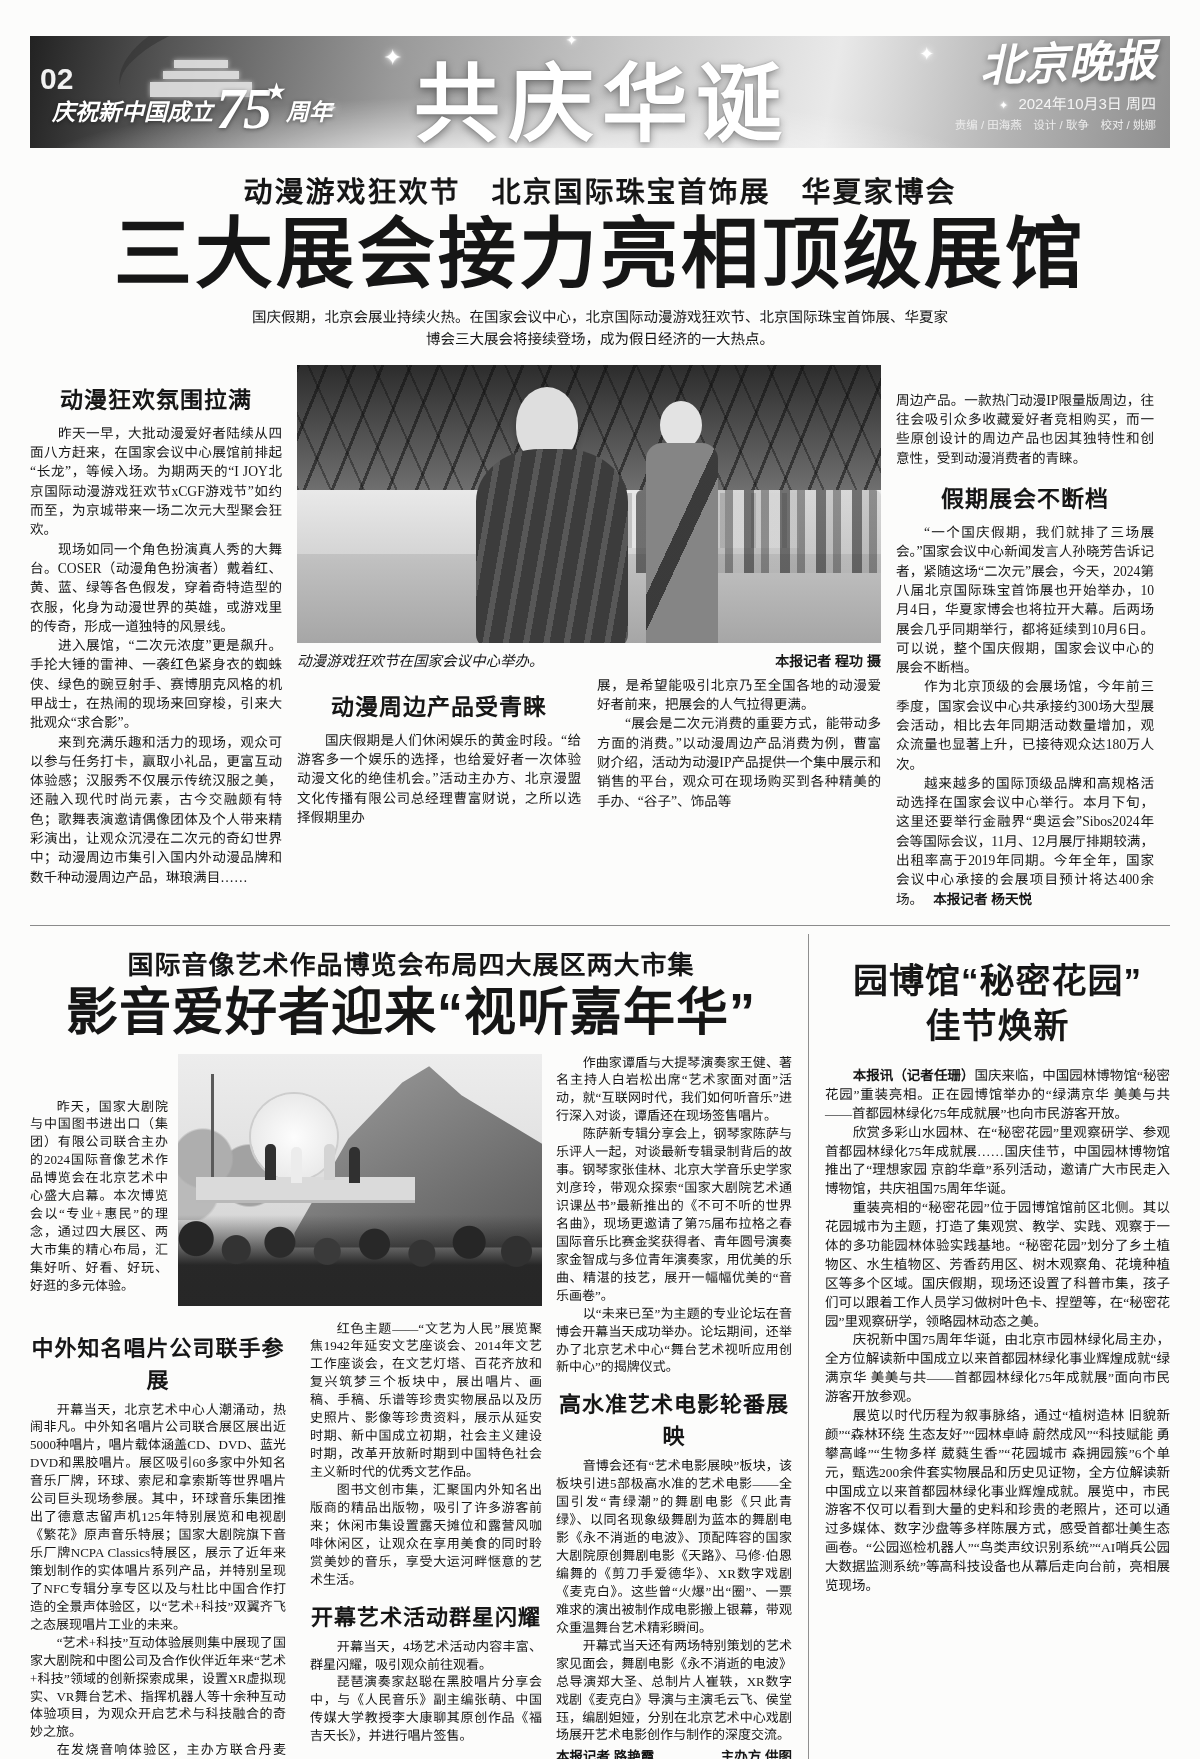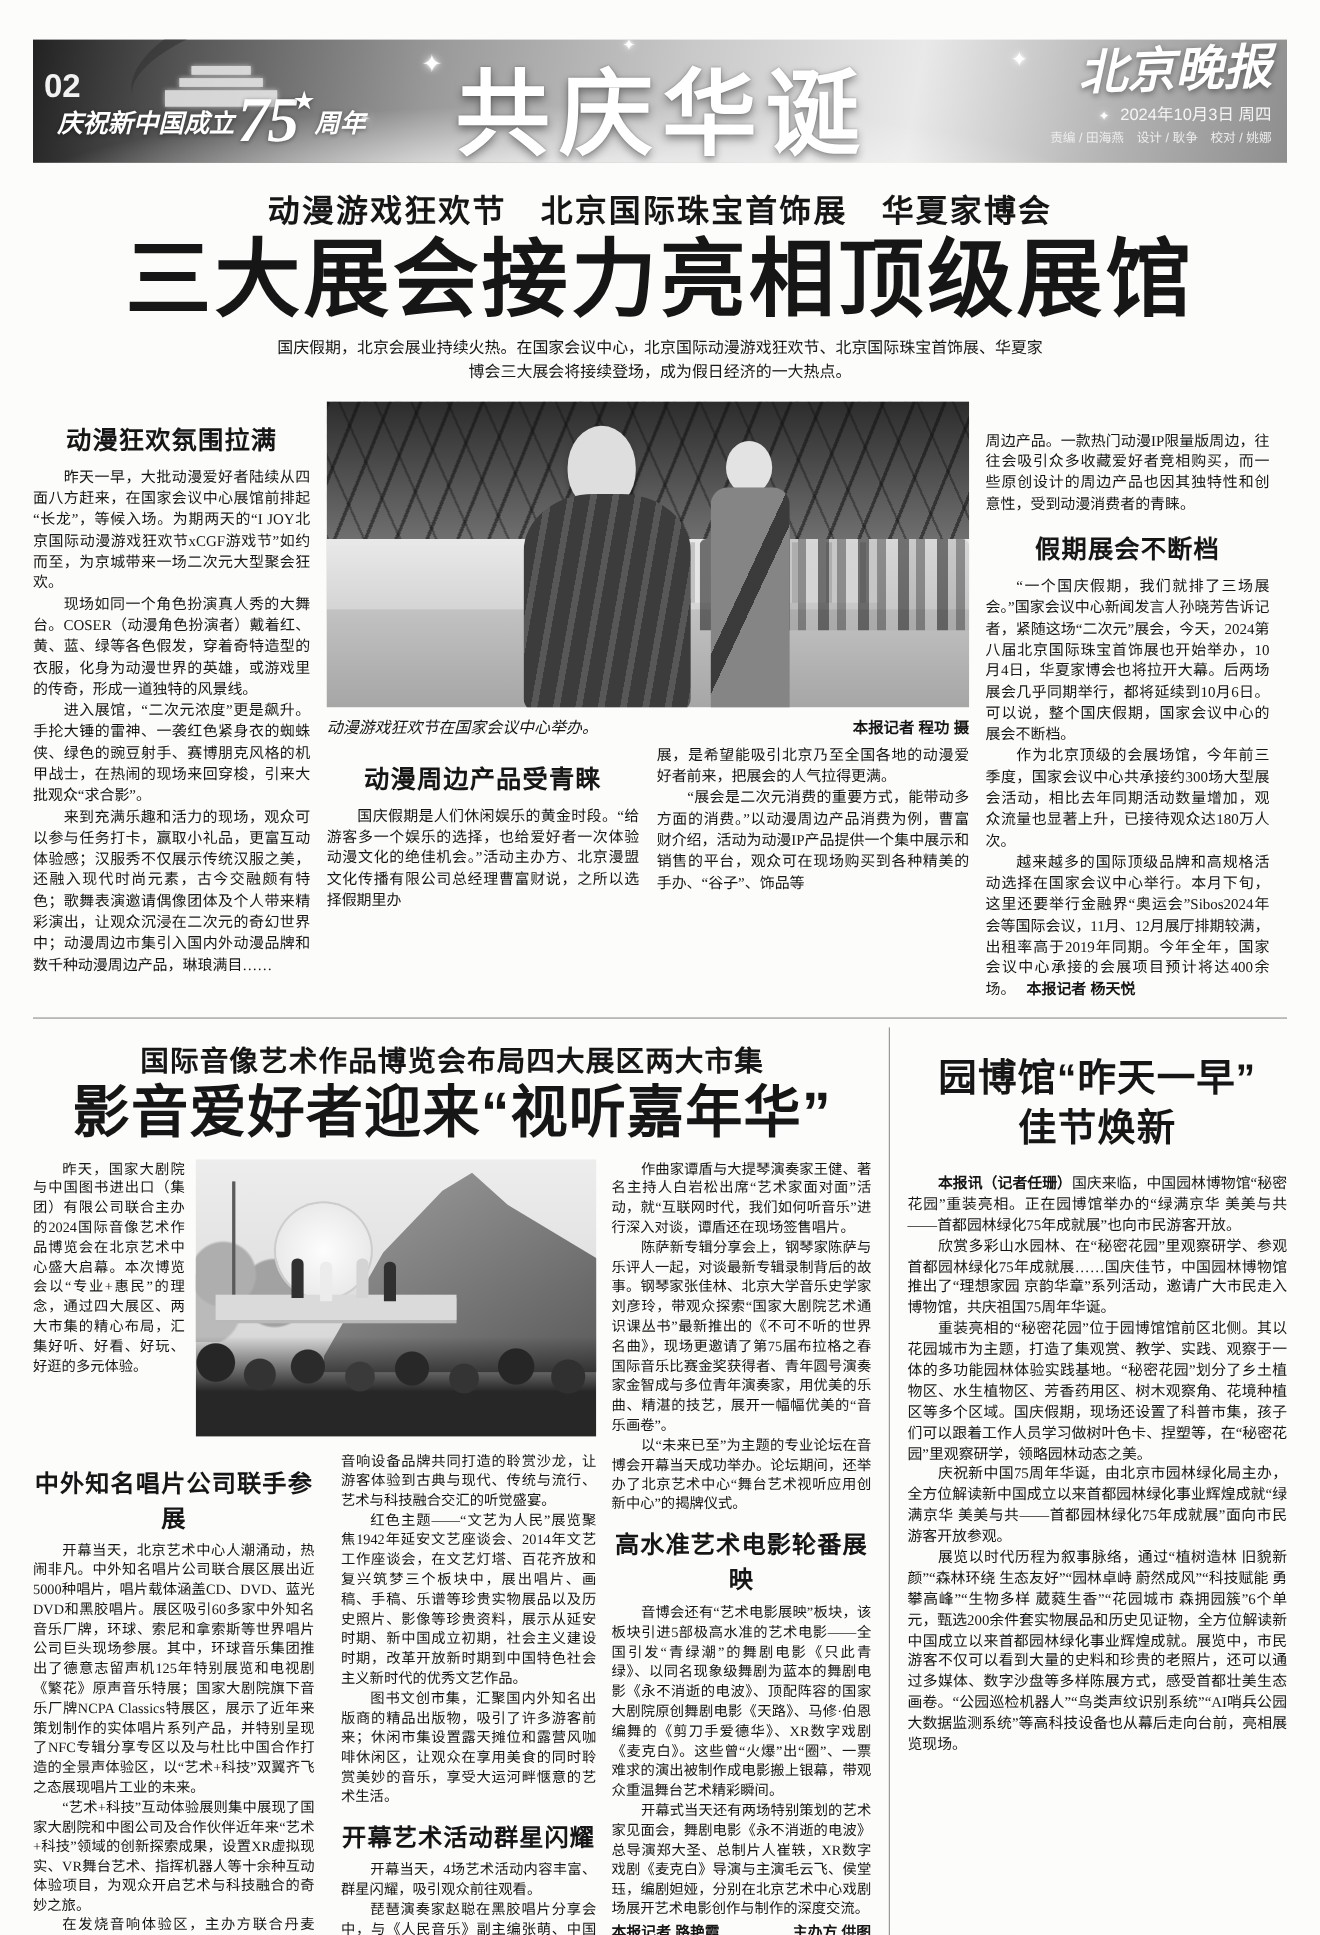--- a/index.html
+++ b/index.html
@@ -90,21 +90,21 @@
   .s2main{flex:0 0 762px;padding-right:16px;border-right:1px solid #8f8f8f;}
   .sidebar{flex:1;padding-left:16px;}
   .kicker2{margin:10px 0 0;text-align:center;font-family:"Liberation Sans",sans-serif;
     font-size:26px;font-weight:900;letter-spacing:1px;}
   .headline2{margin:4px 0 14px;text-align:center;font-family:"Liberation Sans",sans-serif;
     font-size:52px;font-weight:900;letter-spacing:1px;line-height:1.05;}
   .s2body{display:flex;gap:14px;}
   .s2body p{font-size:13px;line-height:1.38;text-align:justify;margin:0;text-indent:2.05em;}
   .s2left{flex:0 0 512px;}
   .s2row1{display:flex;gap:10px;}
-  .s2lead{flex:0 0 138px;overflow:hidden;max-height:258px;}
+  .s2lead{flex:0 0 138px;overflow:hidden;max-height:258px;margin-top:44px;}
   .s2row2{display:flex;gap:24px;margin-top:14px;}
   .sA{flex:0 0 256px;}
   .sB{flex:1;}
   .s2colC{flex:1;}
   .s2body h3.sub{font-size:22px;margin:10px 0 7px;}
   .bylinerow{display:flex;justify-content:space-between;margin-top:4px !important;text-indent:0 !important;}
   .bylinerow b{font-family:"Liberation Sans",sans-serif;font-weight:700;font-size:13.5px;}
 
   .photo2{flex:1;position:relative;height:252px;overflow:hidden;
     background:linear-gradient(#ededed,#dedede 52%,#c8c8c8);}
@@ -260,21 +260,20 @@
           <div class="s2row2">
             <div class="sA">
               <h3 class="sub">中外知名唱片公司联手参展</h3>
               <div class="plist">
                   <p>开幕当天，北京艺术中心人潮涌动，热闹非凡。中外知名唱片公司联合展区展出近5000种唱片，唱片载体涵盖CD、DVD、蓝光DVD和黑胶唱片。展区吸引60多家中外知名音乐厂牌，环球、索尼和拿索斯等世界唱片公司巨头现场参展。其中，环球音乐集团推出了德意志留声机125年特别展览和电视剧《繁花》原声音乐特展；国家大剧院旗下音乐厂牌NCPA Classics特展区，展示了近年来策划制作的实体唱片系列产品，并特别呈现了NFC专辑分享专区以及与杜比中国合作打造的全景声体验区，以“艺术+科技”双翼齐飞之态展现唱片工业的未来。</p>
                   <p>“艺术+科技”互动体验展则集中展现了国家大剧院和中图公司及合作伙伴近年来“艺术+科技”领域的创新探索成果，设置XR虚拟现实、VR舞台艺术、指挥机器人等十余种互动体验项目，为观众开启艺术与科技融合的奇妙之旅。</p>
                   <p>在发烧音响体验区，主办方联合丹麦Dynaudio和英国ATC等顶级HIFI</p>
                 </div>
             </div>
             <div class="sB">
-              <p class="noind">音响设备品牌共同打造的聆赏沙龙，让游客体验到古典与现代、传统与流行、艺术与科技融合交汇的听觉盛宴。</p>
               <div class="plist">
                   <p>红色主题——“文艺为人民”展览聚焦1942年延安文艺座谈会、2014年文艺工作座谈会，在文艺灯塔、百花齐放和复兴筑梦三个板块中，展出唱片、画稿、手稿、乐谱等珍贵实物展品以及历史照片、影像等珍贵资料，展示从延安时期、新中国成立初期，社会主义建设时期，改革开放新时期到中国特色社会主义新时代的优秀文艺作品。</p>
                   <p>图书文创市集，汇聚国内外知名出版商的精品出版物，吸引了许多游客前来；休闲市集设置露天摊位和露营风咖啡休闲区，让观众在享用美食的同时聆赏美妙的音乐，享受大运河畔惬意的艺术生活。</p>
                 </div>
               <h3 class="sub">开幕艺术活动群星闪耀</h3>
               <div class="plist">
                   <p>开幕当天，4场艺术活动内容丰富、群星闪耀，吸引观众前往观看。</p>
                   <p>琵琶演奏家赵聪在黑胶唱片分享会中，与《人民音乐》副主编张萌、中国传媒大学教授李大康聊其原创作品《福吉天长》，并进行唱片签售。</p>
                 </div>
             </div>
@@ -294,21 +293,21 @@
           <p class="bylinerow">
             <b>本报记者 路艳霞</b>
             <b>主办方 供图</b>
           </p>
         </div>
       </div>
     </section>
 
     <aside class="sidebar">
       <h2 class="sbhead">
-        <span>园博馆“昨天一早”</span>
+        <span>园博馆“秘密花园”</span>
         <span>佳节焕新</span>
       </h2>
       <p class="leadp"><b>本报讯（记者任珊）</b><span>国庆来临，中国园林博物馆“秘密花园”重装亮相。正在园博馆举办的“绿满京华 美美与共——首都园林绿化75年成就展”也向市民游客开放。</span></p>
       <div class="plist">
           <p>欣赏多彩山水园林、在“秘密花园”里观察研学、参观首都园林绿化75年成就展……国庆佳节，中国园林博物馆推出了“理想家园 京韵华章”系列活动，邀请广大市民走入博物馆，共庆祖国75周年华诞。</p>
           <p>重装亮相的“秘密花园”位于园博馆馆前区北侧。其以花园城市为主题，打造了集观赏、教学、实践、观察于一体的多功能园林体验实践基地。“秘密花园”划分了乡土植物区、水生植物区、芳香药用区、树木观察角、花境种植区等多个区域。国庆假期，现场还设置了科普市集，孩子们可以跟着工作人员学习做树叶色卡、捏塑等，在“秘密花园”里观察研学，领略园林动态之美。</p>
           <p>庆祝新中国75周年华诞，由北京市园林绿化局主办，全方位解读新中国成立以来首都园林绿化事业辉煌成就“绿满京华 美美与共——首都园林绿化75年成就展”面向市民游客开放参观。</p>
           <p>展览以时代历程为叙事脉络，通过“植树造林 旧貌新颜”“森林环绕 生态友好”“园林卓峙 蔚然成风”“科技赋能 勇攀高峰”“生物多样 葳蕤生香”“花园城市 森拥园簇”6个单元，甄选200余件套实物展品和历史见证物，全方位解读新中国成立以来首都园林绿化事业辉煌成就。展览中，市民游客不仅可以看到大量的史料和珍贵的老照片，还可以通过多媒体、数字沙盘等多样陈展方式，感受首都壮美生态画卷。“公园巡检机器人”“鸟类声纹识别系统”“AI哨兵公园大数据监测系统”等高科技设备也从幕后走向台前，亮相展览现场。</p>
         </div>
     </aside>

